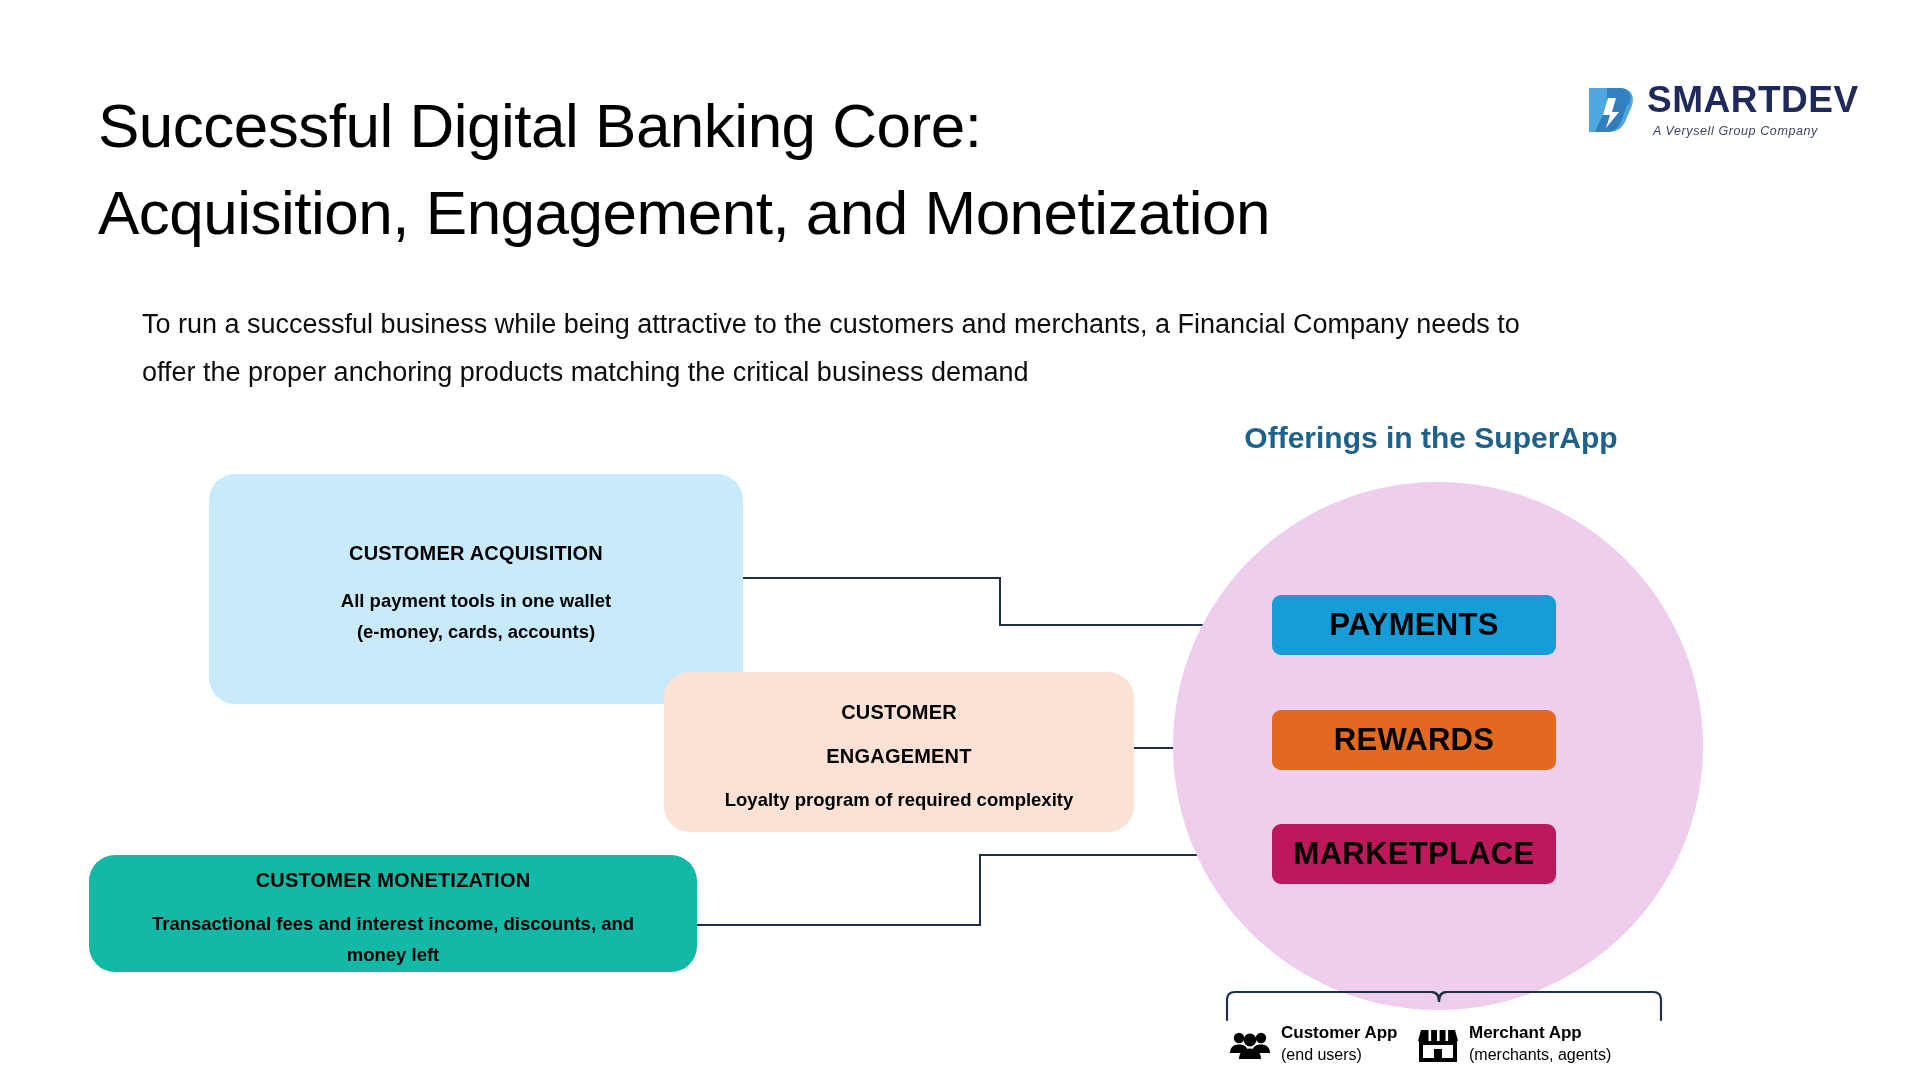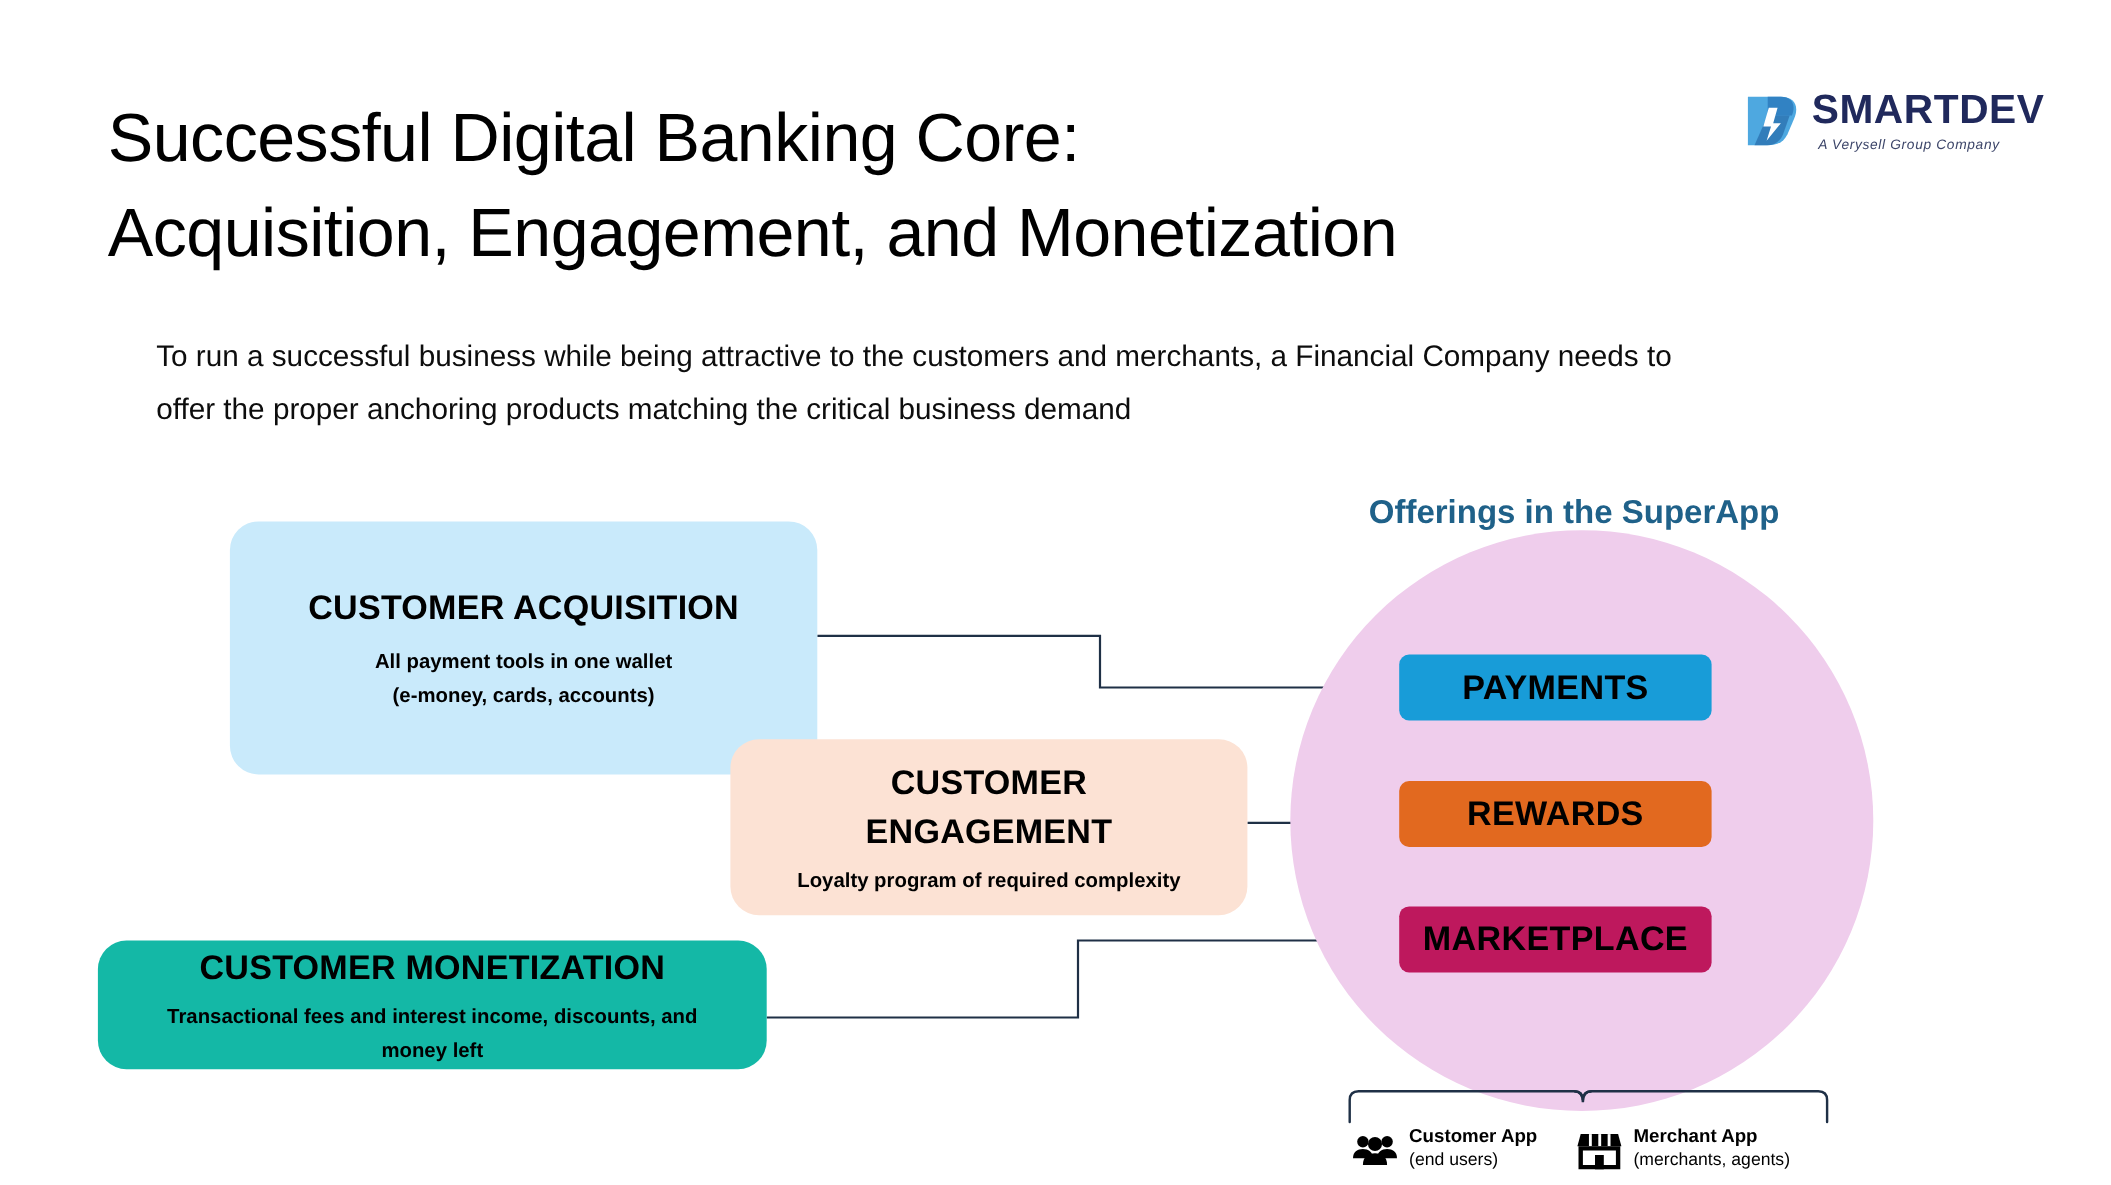--- a/index.html
+++ b/index.html
@@ -86,21 +86,21 @@
     position: absolute;
     border-radius: 26px;
     box-sizing: border-box;
     text-align: center;
     display: flex;
     flex-direction: column;
     justify-content: center;
     align-items: center;
   }
   .driver-title {
-    font-size: 31px;
+    font-size: 20px;
     line-height: 44px;
     font-weight: 700;
     color: #000000;
     letter-spacing: 0.2px;
     white-space: pre-line;
   }
   .driver-desc {
     font-size: 18.5px;
     line-height: 31px;
     font-weight: 700;
@@ -137,21 +137,20 @@
   #superapp-heading {
     position: absolute;
     left: 1196px;
     top: 418px;
     width: 470px;
     text-align: center;
     font-size: 30px;
     line-height: 40px;
     font-weight: 700;
     color: #1f6189;
-    margin-top: 28px;
   }
   #superapp-ellipse {
     position: absolute;
     left: 1173px;
     top: 482px;
     width: 530px;
     height: 528px;
     border-radius: 50%;
     background: #efcdec;
   }
@@ -198,21 +197,21 @@
     width: 440px;
     height: 34px;
   }
   .legend-item {
     position: absolute;
     top: 34px;
     display: flex;
     align-items: center;
   }
   #legend-customer { left: 4px; }
-  #legend-merchant { left: 208px; align-items: flex-end; }
+  #legend-merchant { left: 192px; }
   .legend-icon {
     width: 42px;
     height: 42px;
     margin-right: 10px;
     flex: 0 0 42px;
   }
   .legend-text-main {
     font-size: 17px;
     line-height: 22px;
     font-weight: 700;

